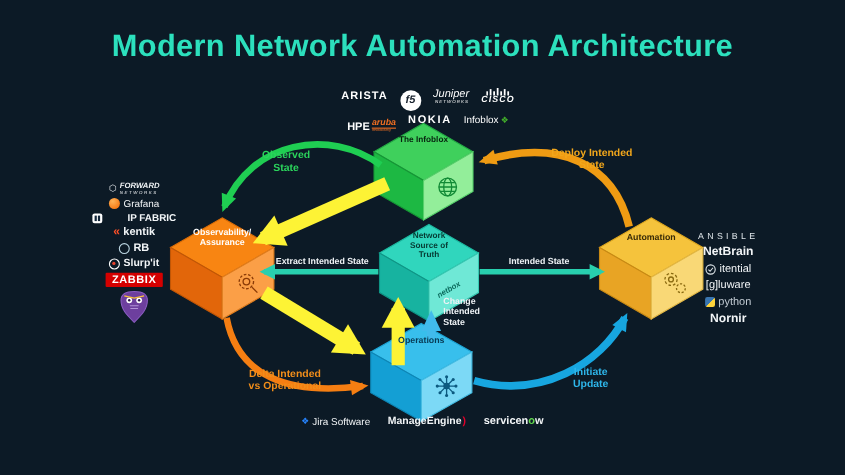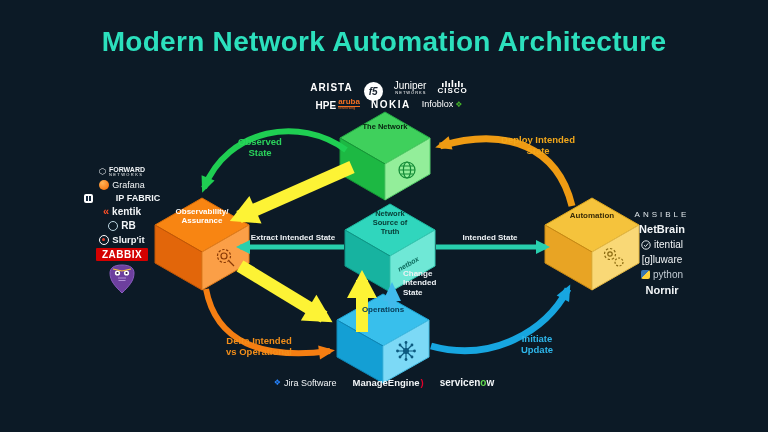--- a/index.html
+++ b/index.html
@@ -6,21 +6,21 @@
   body{width:768px;height:432px;background:#0c1a26;overflow:hidden;position:relative;
        font-family:"Liberation Sans","DejaVu Sans",sans-serif;-webkit-font-smoothing:antialiased;}
   .stage{position:absolute;inset:0;width:768px;height:372px;}
   .lbl{position:absolute;font-weight:bold;white-space:pre-line;text-align:center;line-height:1.18;}
   h1.title{position:absolute;left:0;right:0;top:26px;margin:0;text-align:center;
        font-size:28px;font-weight:bold;color:#2ce0bd;letter-spacing:.3px;}
   svg.diagram{position:absolute;left:0;top:0;}
   
   .vcol{position:absolute;display:flex;flex-direction:column;align-items:center;}
   .vitem{display:flex;align-items:center;gap:3px;color:#f2f5f7;}
-  .stack{display:flex;flex-direction:column;line-height:1;align-items:flex-start;}
+  .stack{display:flex;flex-direction:column;line-height:1;align-items:flex-start;font-style:italic;}
   .toplogos{position:absolute;left:284px;top:80px;width:210px;display:flex;flex-direction:column;gap:3px;}
   .toprow{display:flex;justify-content:center;align-items:center;gap:11px;color:#fff;}
   .botlogos{position:absolute;left:0;right:0;top:377px;display:flex;justify-content:center;align-items:center;gap:16px;color:#e8edf1;}
   
   .disc-grafana{width:10px;height:10px;border-radius:50%;background:radial-gradient(circle at 35% 30%,#ffb357,#f46800);}
   .ipf-icon{width:9px;height:9px;border-radius:2px;background:#fff;display:inline-flex;align-items:center;justify-content:center;gap:1.5px;}
   .ipf-icon i{display:block;width:1.5px;height:5px;background:#12263a;}
   .ring{width:8px;height:8px;border-radius:50%;display:inline-block;}
   .zabbix-box{background:#d40000;color:#fff;font-weight:bold;font-size:10px;padding:1px 6px;border-radius:1px;letter-spacing:.5px;}
   .py-icon{width:9px;height:9px;border-radius:2px;background:linear-gradient(135deg,#3a76b0 50%,#ffd43b 50%);}
@@ -125,21 +125,21 @@
       <path d="M344,247 L240,247" stroke="#28cfae" stroke-width="5" marker-end="url(#ah-teal)"></path>
       <path d="M436,247 L546,247" stroke="#28cfae" stroke-width="5" marker-end="url(#ah-teal)"></path>
       <path d="M362,332 L362,280" stroke="#fdf335" stroke-width="12" marker-end="url(#ah-ylw)"></path>
       <path d="M392,308 L392,290" stroke="#41bbec" stroke-width="8" marker-end="url(#ah-chg)"></path>
       <path d="M240,266 L324,317" stroke="#fdf335" stroke-width="13" marker-end="url(#ah-ylw)"></path>
       <path d="M206,289 C216,342 262,360 330,351" stroke="#f57e12" stroke-width="6" marker-end="url(#ah-orange)"></path>
       <path d="M431,346 C492,363 546,331 568,289" stroke="#17a6e0" stroke-width="7" marker-end="url(#ah-cyan)"></path>
     </g>
   </svg>
 
-  <div class="lbl" style="left:345px;top:123px;width:80px;font-size:7.5px;color:#07230f;">The Network</div>
+  <div class="lbl" style="left:345px;top:123px;width:80px;font-size:7.5px;color:#07230f;">The Infoblox</div>
   <div class="lbl" style="left:158px;top:207px;width:88px;font-size:8px;color:#ffffff;">Observability/
 Assurance</div>
   <div class="lbl" style="left:352px;top:210px;width:76px;font-size:7.5px;color:#063a33;">Network
 Source of
 Truth</div>
   <div class="lbl" style="left:550px;top:211px;width:84px;font-size:8px;color:#3a2c07;">Automation</div>
   <div class="lbl" style="left:341px;top:305px;width:84px;font-size:8px;color:#083b55;">Operations</div>
   <div class="lbl" style="left:396px;top:256px;width:40px;font-size:7px;color:#0b6a5c;font-style:italic;transform:rotate(-30deg);text-align:left;">netbox</div>
 
   <div class="lbl" style="left:212px;top:136px;width:96px;font-size:9.5px;color:#2bd45c;">Observed
@@ -176,21 +176,21 @@
               <rect x="19.2" y="3" width="1.6" height="4"></rect>
             </g>
           </svg>
         <span style="font-size:8px;font-weight:bold;letter-spacing:1px;">CISCO</span>
       </span>
     </div>
     <div class="toprow">
       <span style="display:inline-flex;align-items:flex-end;gap:2px;">
         <span style="font-size:10px;font-weight:bold;">HPE</span>
         <span class="stack">
-          <span style="font-size:8px;font-weight:bold;color:#f26f21;border-bottom:1.5px solid #f26f21;">aruba</span>
+          <span style="font-size:8px;font-weight:bold;color:#f26f21;border-bottom:1.5px solid #f26f21;margin-top:10px;">aruba</span>
           <span style="font-size:3.5px;color:#f26f21;">networking</span>
         </span>
       </span>
       <span style="font-size:10px;font-weight:bold;letter-spacing:1.5px;">NOKIA</span>
       <span style="display:inline-flex;align-items:center;gap:2px;">
         <span style="font-size:9px;">Infoblox</span>
         <span style="font-size:8px;color:#43b02a;">❖</span>
       </span>
     </div>
   </div>

